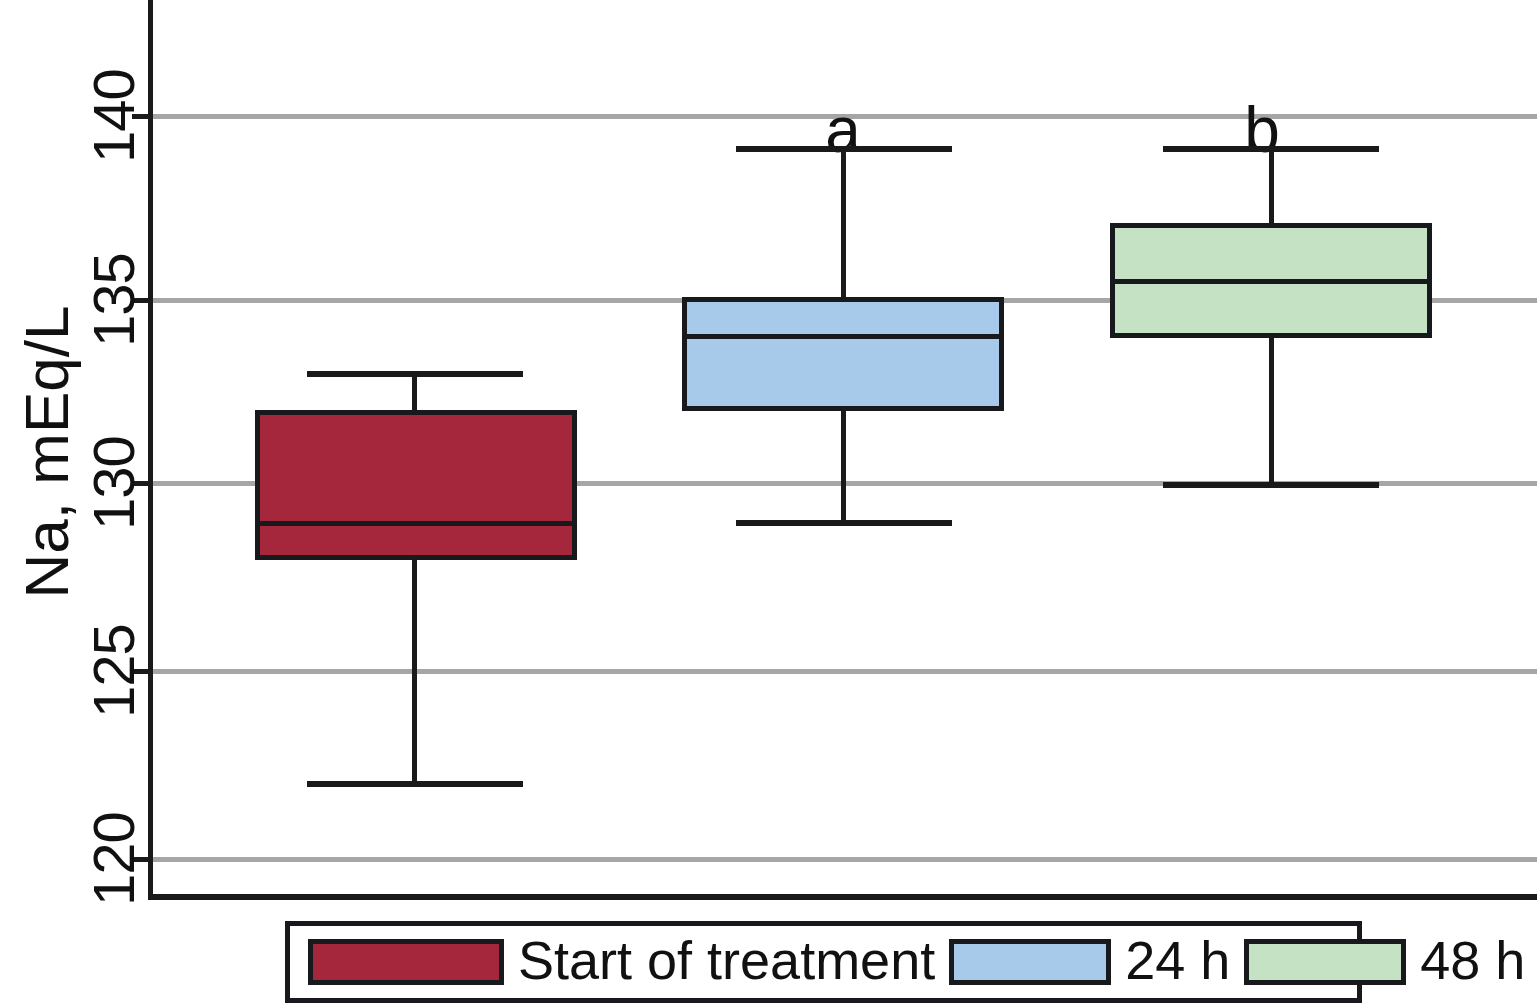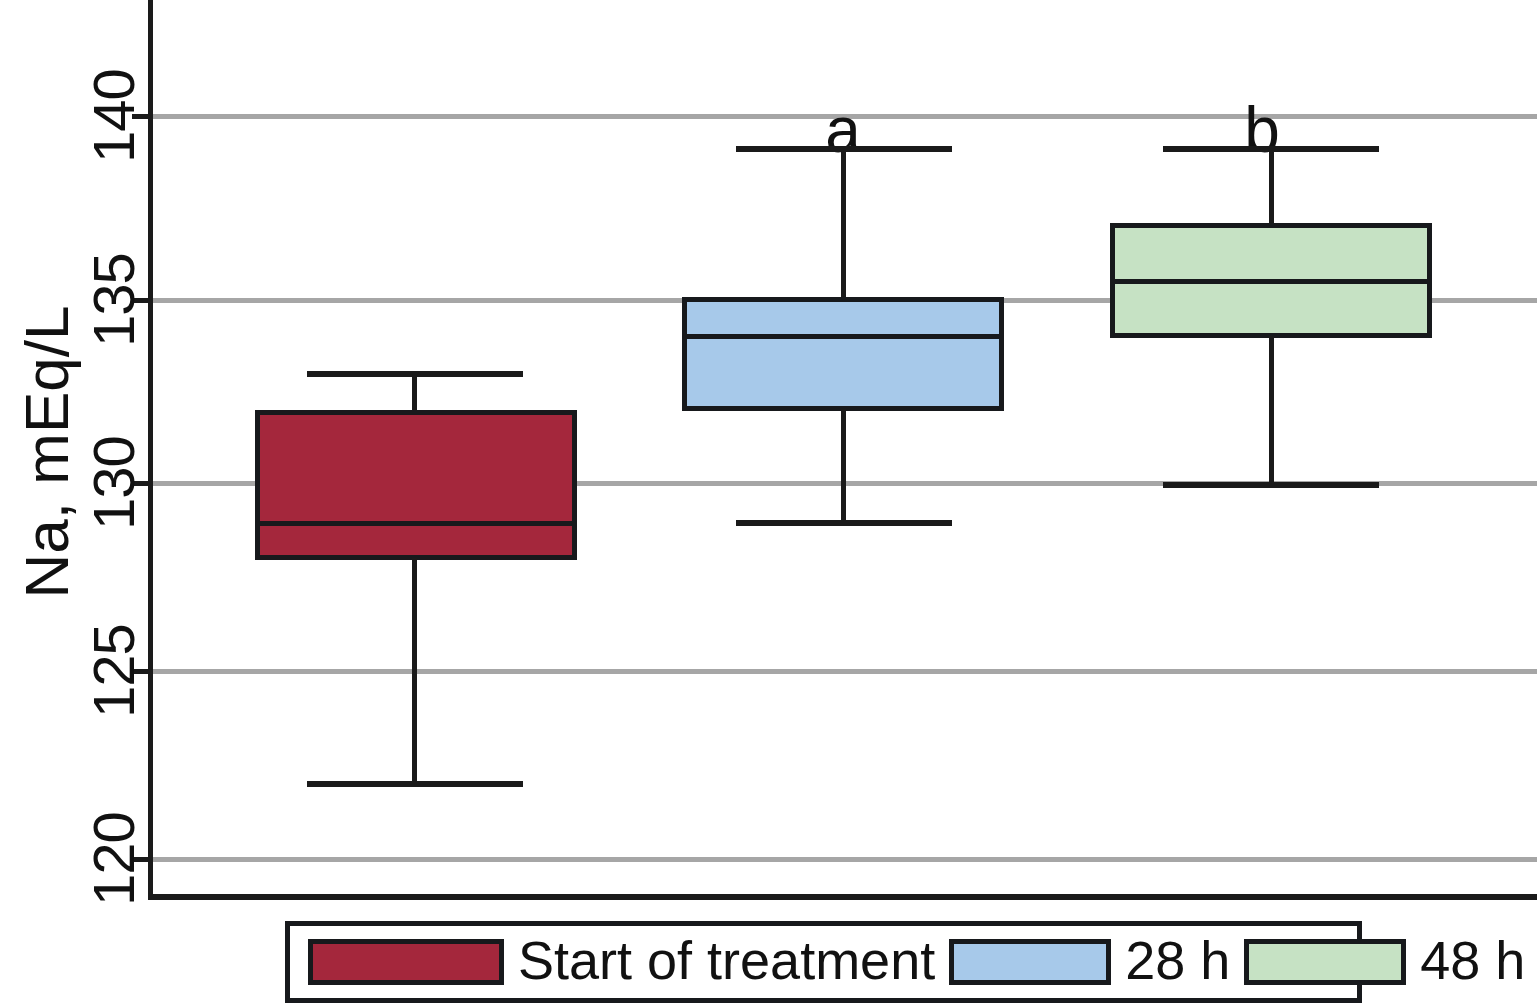--- a/index.html
+++ b/index.html
@@ -210,21 +210,21 @@
     <div class="whisker-cap" style="left:1163px; top:482px; width:216px;"></div>
   </div>
 
   <div id="legend">
     <div class="legend-item">
       <div class="legend-swatch sw-wide" style="background:#A4273C;"></div>
       <div class="legend-label">Start of treatment</div>
     </div>
     <div class="legend-item">
       <div class="legend-swatch sw-mid" style="background:#A7C9EA;"></div>
-      <div class="legend-label">28 h</div>
+      <div class="legend-label">24 h</div>
     </div>
     <div class="legend-item">
       <div class="legend-swatch sw-mid" style="background:#C6E2C4;"></div>
       <div class="legend-label">48 h</div>
     </div>
   </div>
 
 </div>
 
 </body></html>

